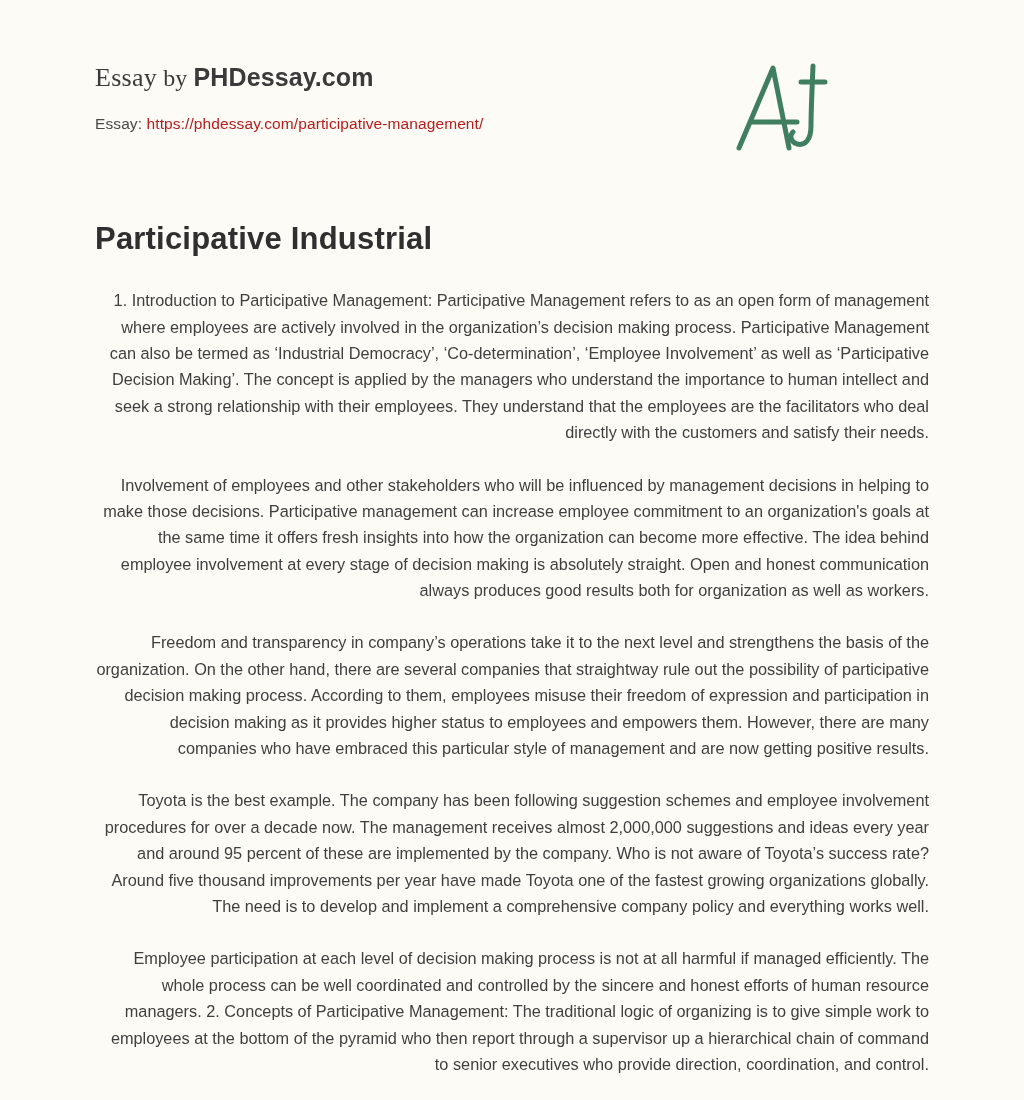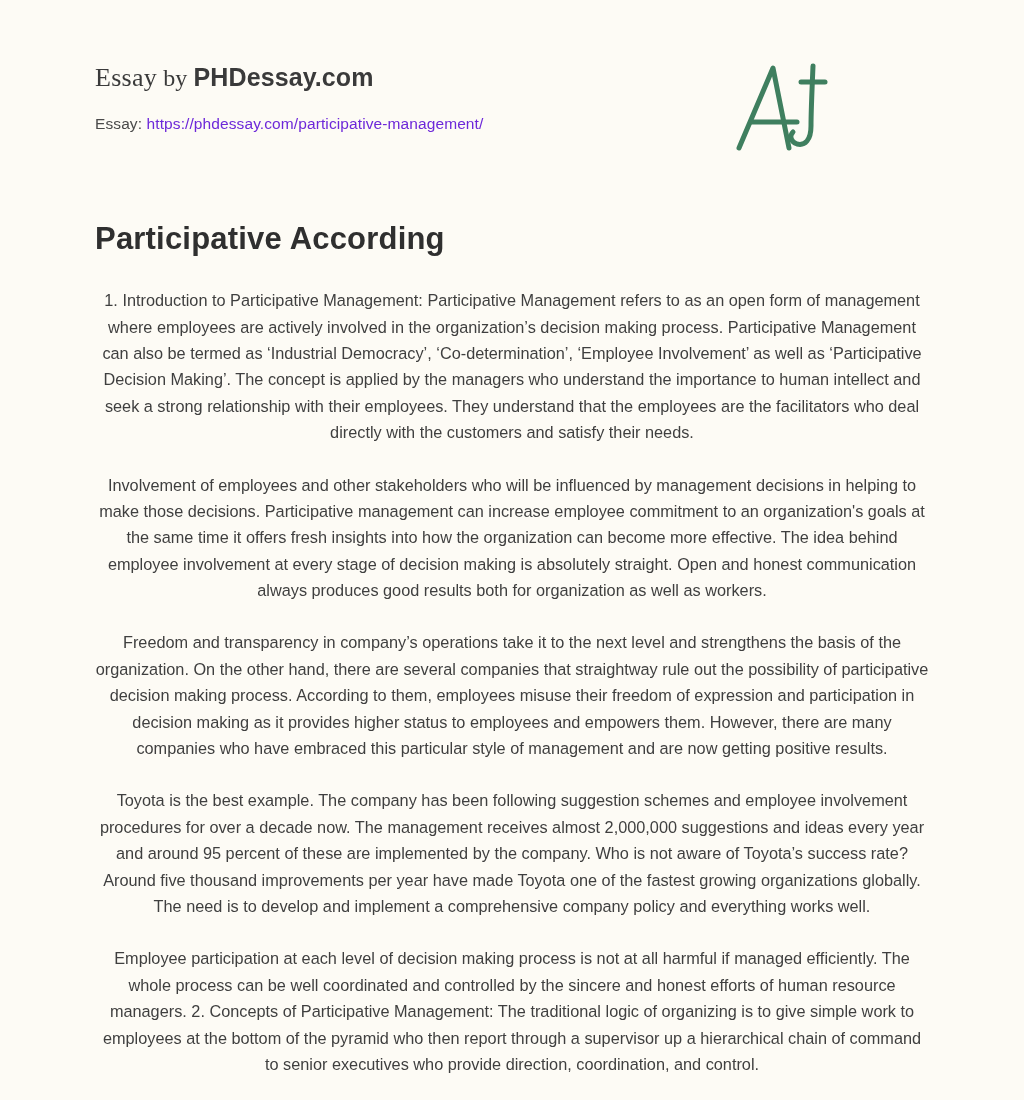--- a/index.html
+++ b/index.html
@@ -53,21 +53,21 @@
   .source-line {
     margin-top: 22px;
     font-size: 15.5px;
     color: #4a4a4a;
     letter-spacing: 0.1px;
   }
   .source-label {
     color: #4a4a4a;
   }
   .source-url {
-    color: #6d28d9;
+    color: #b91c1c;
     text-decoration: none;
   }
   .logo {
     position: absolute;
     right: 92px;
     top: 52px;
     width: 110px;
     height: 110px;
   }
   .logo svg {
@@ -81,21 +81,21 @@
     letter-spacing: 0.2px;
   }
   .body-copy {
     margin-top: 30px;
   }
   .body-copy p {
     margin: 0 0 26px 0;
     font-size: 16.3px;
     line-height: 1.62;
     color: #3f3f3f;
-    text-align: center;
+    text-align: right;
     letter-spacing: 0.0px;
   }
 </style>
 </head>
 <body>
 
 <div class="page">
 
   <div class="header">
     <div class="brand-line">
@@ -110,21 +110,21 @@
         <g fill="none" stroke="#3f7f5f" stroke-width="5" stroke-linecap="round" stroke-linejoin="round">
           <path d="M12 96 L46 16 L62 96"></path>
           <path d="M24 70 L70 70"></path>
           <path d="M86 14 C86 14 84 60 84 74 C84 88 78 94 70 92 C64 90 62 84 66 80"></path>
           <path d="M74 30 L98 30"></path>
         </g>
       </svg>
     </div>
   </div>
 
-  <h1 class="title">Participative According</h1>
+  <h1 class="title">Participative Industrial</h1>
 
   <div class="body-copy">
     <p>1. Introduction to Participative Management: Participative Management refers to as an open form of management where employees are actively involved in the organization’s decision making process. Participative Management can also be termed as ‘Industrial Democracy’, ‘Co-determination’, ‘Employee Involvement’ as well as ‘Participative Decision Making’. The concept is applied by the managers who understand the importance to human intellect and seek a strong relationship with their employees. They understand that the employees are the facilitators who deal directly with the customers and satisfy their needs.</p>
     <p>Involvement of employees and other stakeholders who will be influenced by management decisions in helping to make those decisions. Participative management can increase employee commitment to an organization's goals at the same time it offers fresh insights into how the organization can become more effective. The idea behind employee involvement at every stage of decision making is absolutely straight. Open and honest communication always produces good results both for organization as well as workers.</p>
     <p>Freedom and transparency in company’s operations take it to the next level and strengthens the basis of the organization. On the other hand, there are several companies that straightway rule out the possibility of participative decision making process. According to them, employees misuse their freedom of expression and participation in decision making as it provides higher status to employees and empowers them. However, there are many companies who have embraced this particular style of management and are now getting positive results.</p>
     <p>Toyota is the best example. The company has been following suggestion schemes and employee involvement procedures for over a decade now. The management receives almost 2,000,000 suggestions and ideas every year and around 95 percent of these are implemented by the company. Who is not aware of Toyota’s success rate? Around five thousand improvements per year have made Toyota one of the fastest growing organizations globally. The need is to develop and implement a comprehensive company policy and everything works well.</p>
     <p>Employee participation at each level of decision making process is not at all harmful if managed efficiently. The whole process can be well coordinated and controlled by the sincere and honest efforts of human resource managers. 2. Concepts of Participative Management: The traditional logic of organizing is to give simple work to employees at the bottom of the pyramid who then report through a supervisor up a hierarchical chain of command to senior executives who provide direction, coordination, and control.</p>
 
   </div>
 

